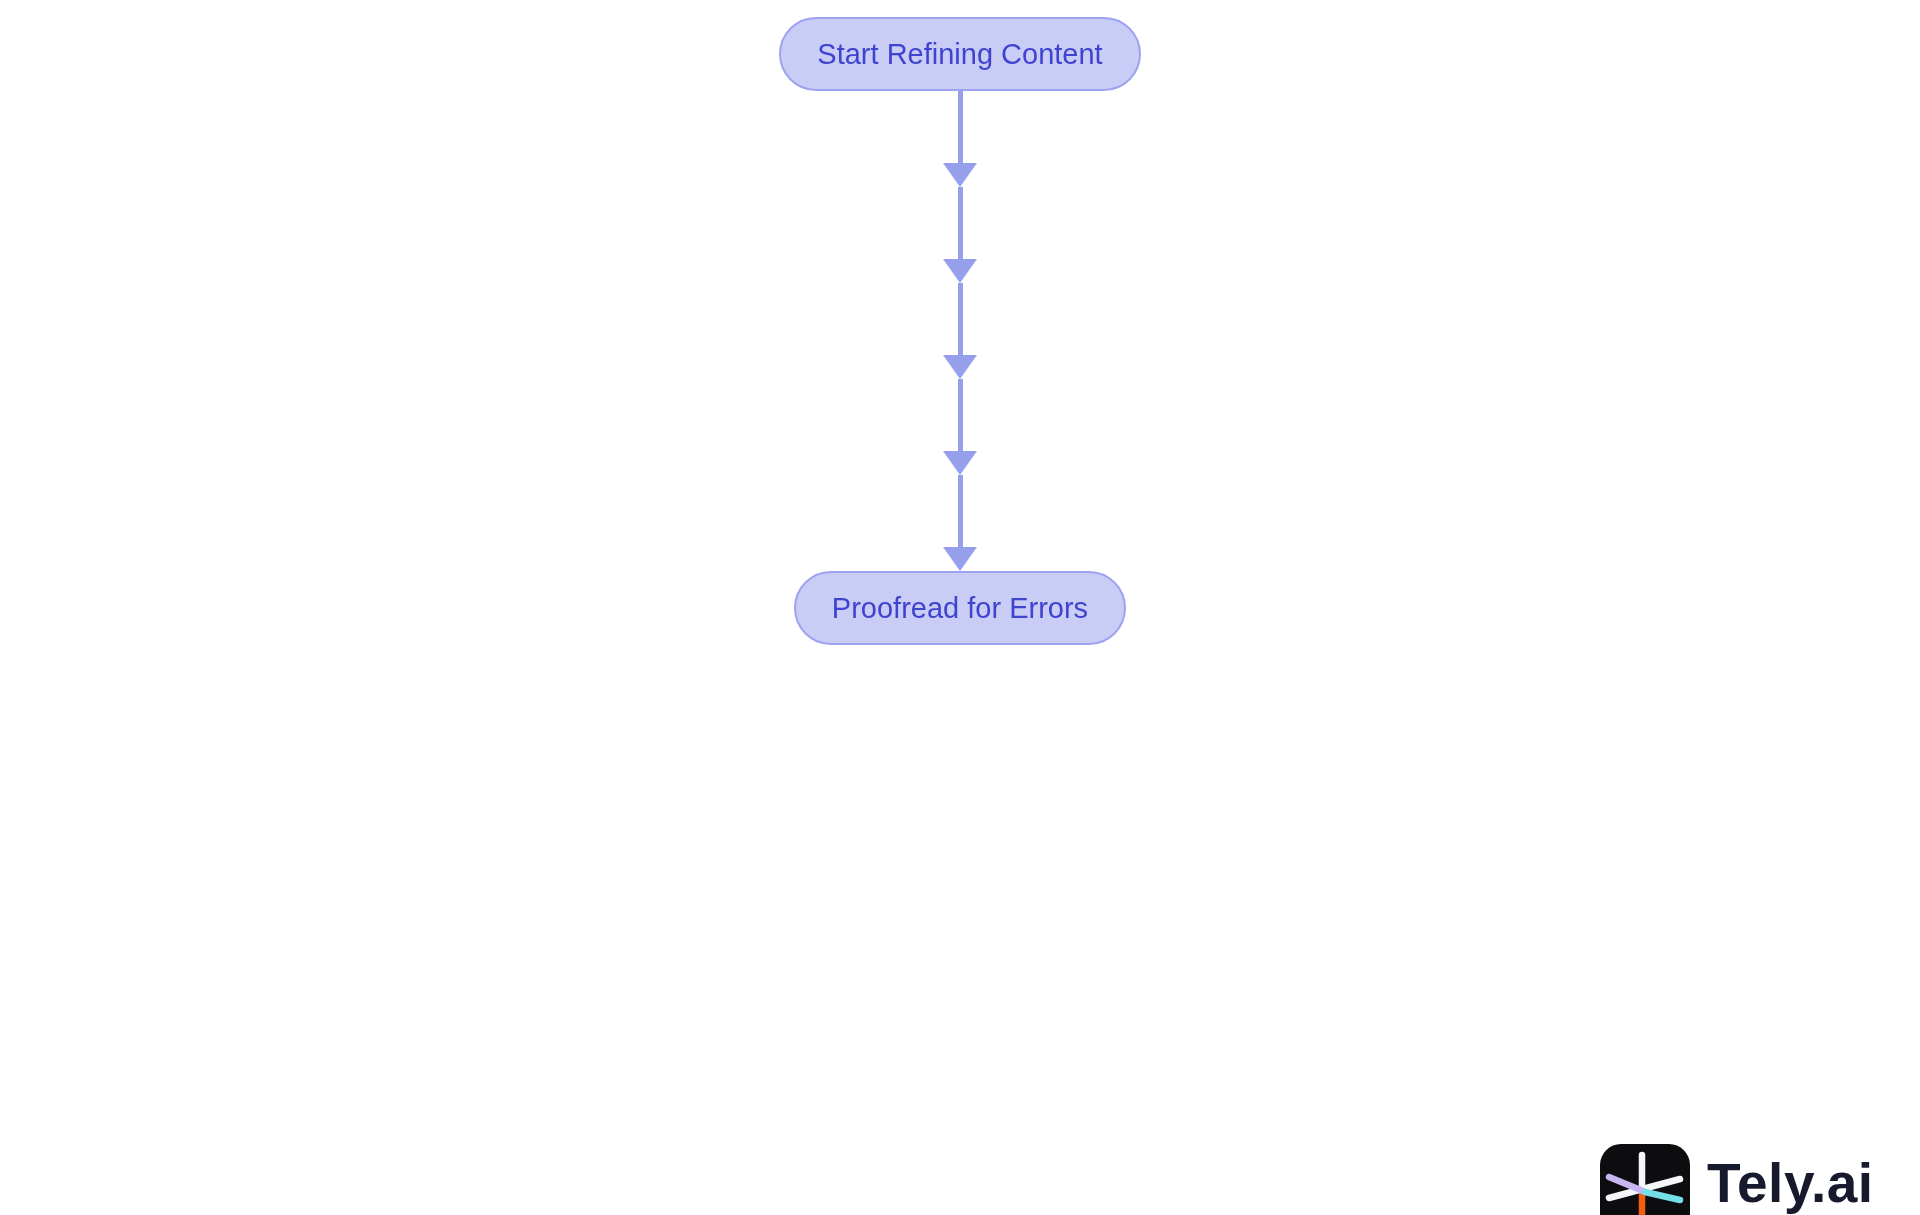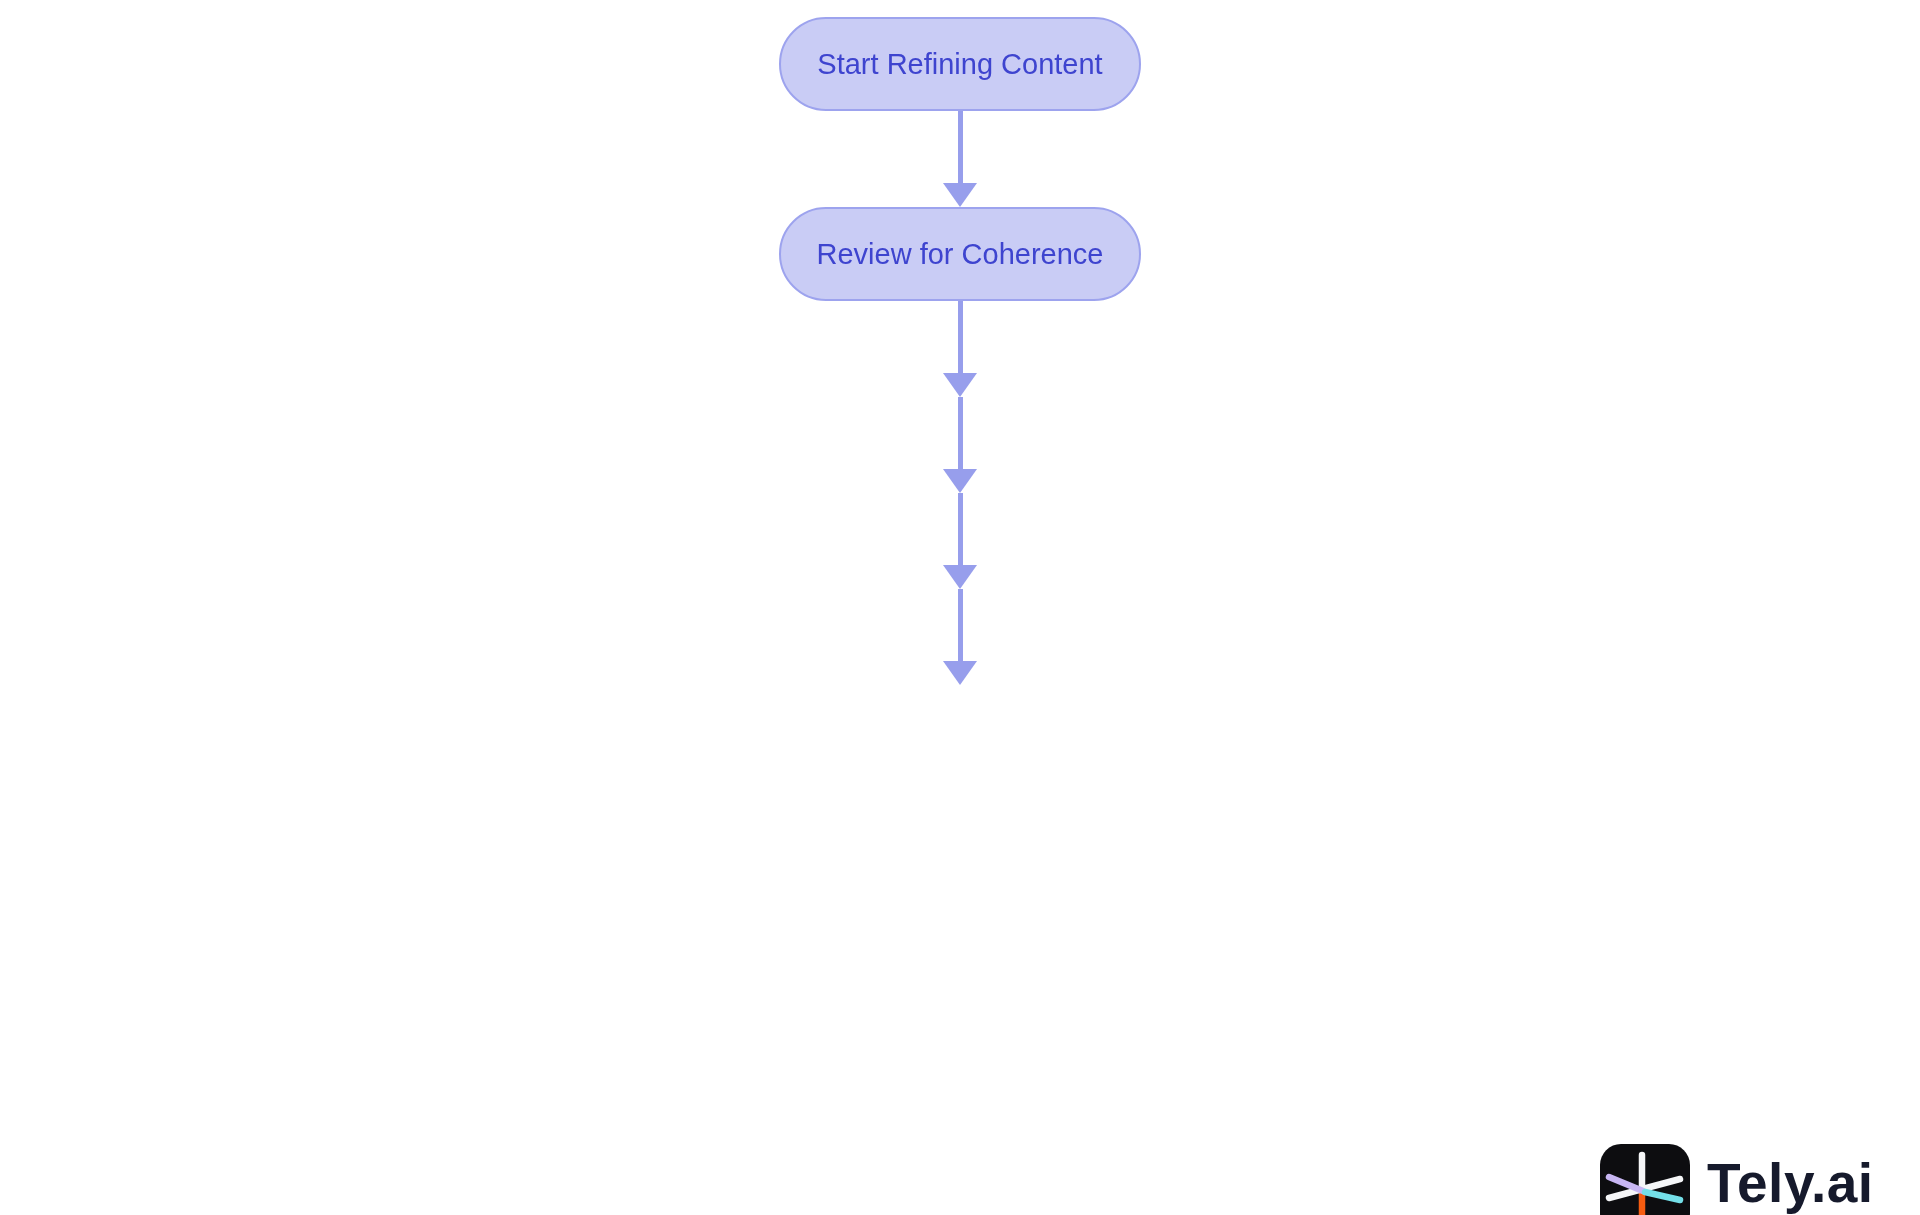--- a/index.html
+++ b/index.html
@@ -17,21 +17,21 @@
   .flowchart {
     position: absolute;
     top: 17px;
     left: 0;
     width: 100%;
     display: flex;
     flex-direction: column;
     align-items: center;
   }
   .node {
-    height: 94px;
+    height: 74px;
     min-width: 298px;
     padding: 0 36px;
     background: var(--node-fill, #c9ccf5);
     border: 2px solid var(--node-border, #9da3ee);
     border-radius: 47px;
     color: var(--node-text, #3e44cf);
     font-size: 29px;
     line-height: 1;
     white-space: nowrap;
     display: flex;
@@ -95,23 +95,20 @@
 
   <div class="node">
     <span>Start Refining Content</span>
   </div>
 
   <div class="arrow">
     <div class="shaft"></div>
     <div class="head"></div>
   </div>
 
-  <div class="node">
-    <span>Review for Coherence</span>
-  </div>
 
   <div class="arrow">
     <div class="shaft"></div>
     <div class="head"></div>
   </div>
 
 
   <div class="arrow">
     <div class="shaft"></div>
     <div class="head"></div>
@@ -122,20 +119,23 @@
     <div class="shaft"></div>
     <div class="head"></div>
   </div>
 
 
   <div class="arrow">
     <div class="shaft"></div>
     <div class="head"></div>
   </div>
 
+  <div class="node">
+    <span>Proofread for Errors</span>
+  </div>
 
 </div>
 
 <div class="brand">
   <div class="brand-tile">
     <svg width="90" height="90" viewBox="0 0 90 90" aria-hidden="true">
 
       <line x1="42" y1="11" x2="42" y2="42" stroke="#f5f6f8" stroke-width="6.5" stroke-linecap="round"></line>
       <line x1="42" y1="48" x2="42" y2="76" stroke="#f65c10" stroke-width="6.5" stroke-linecap="round"></line>
 

